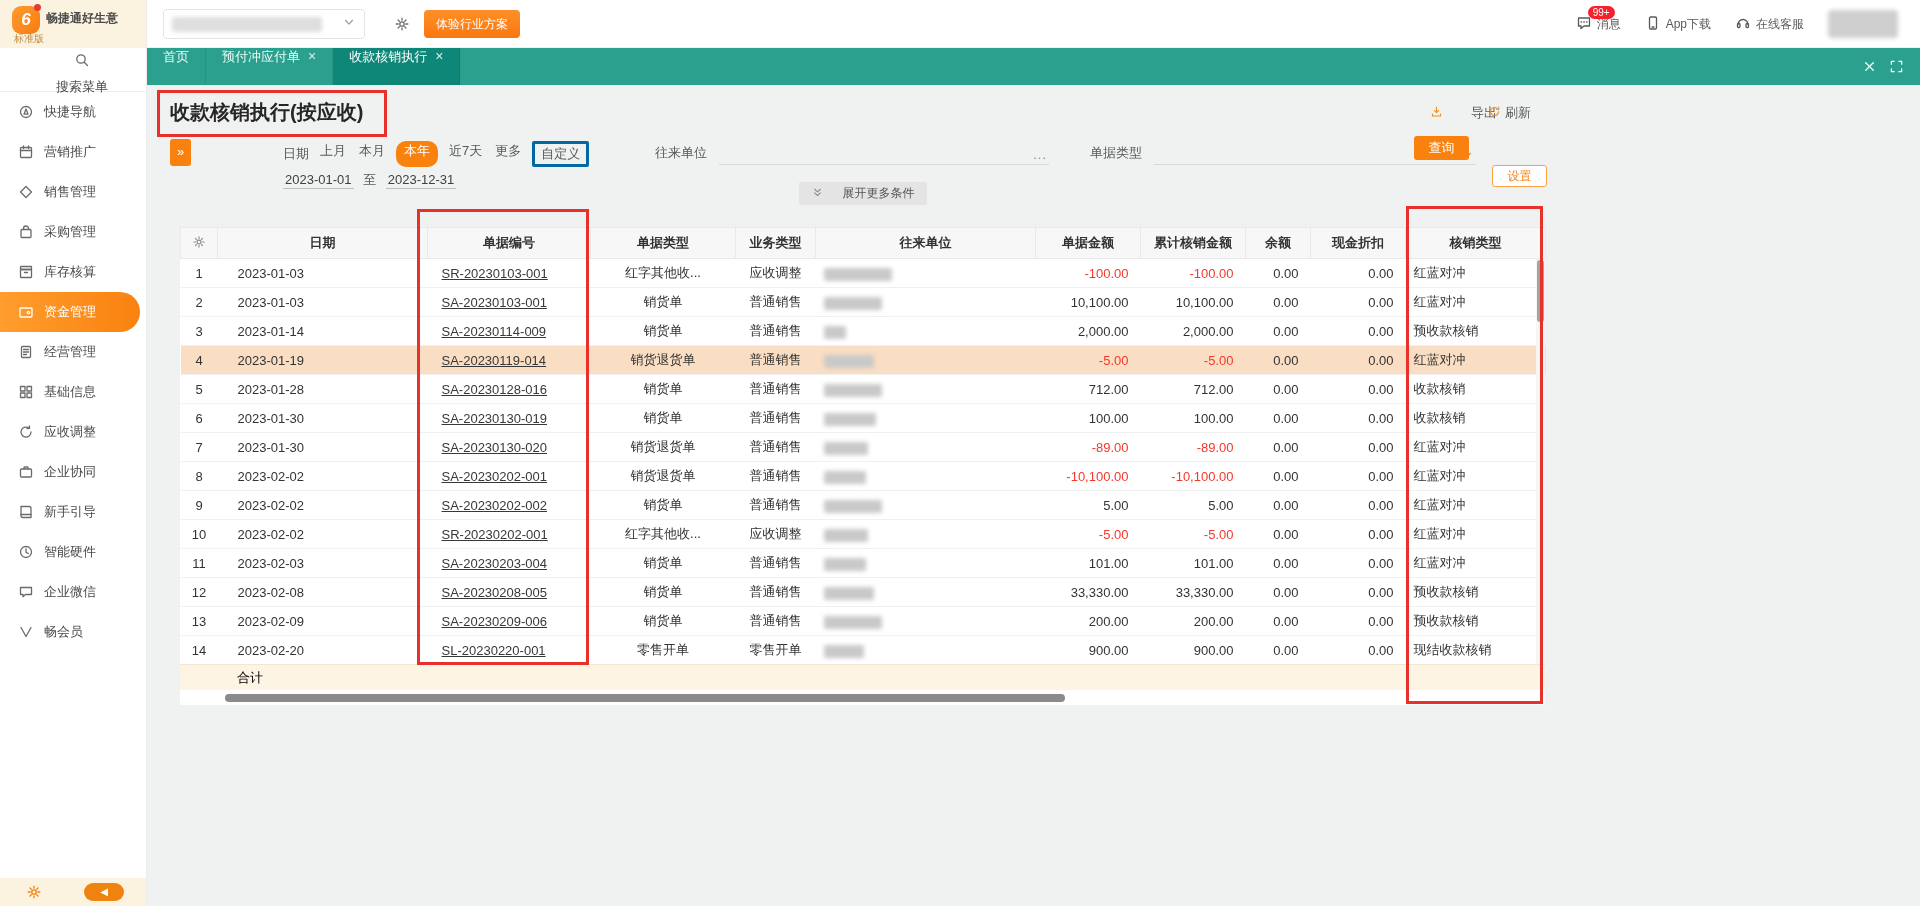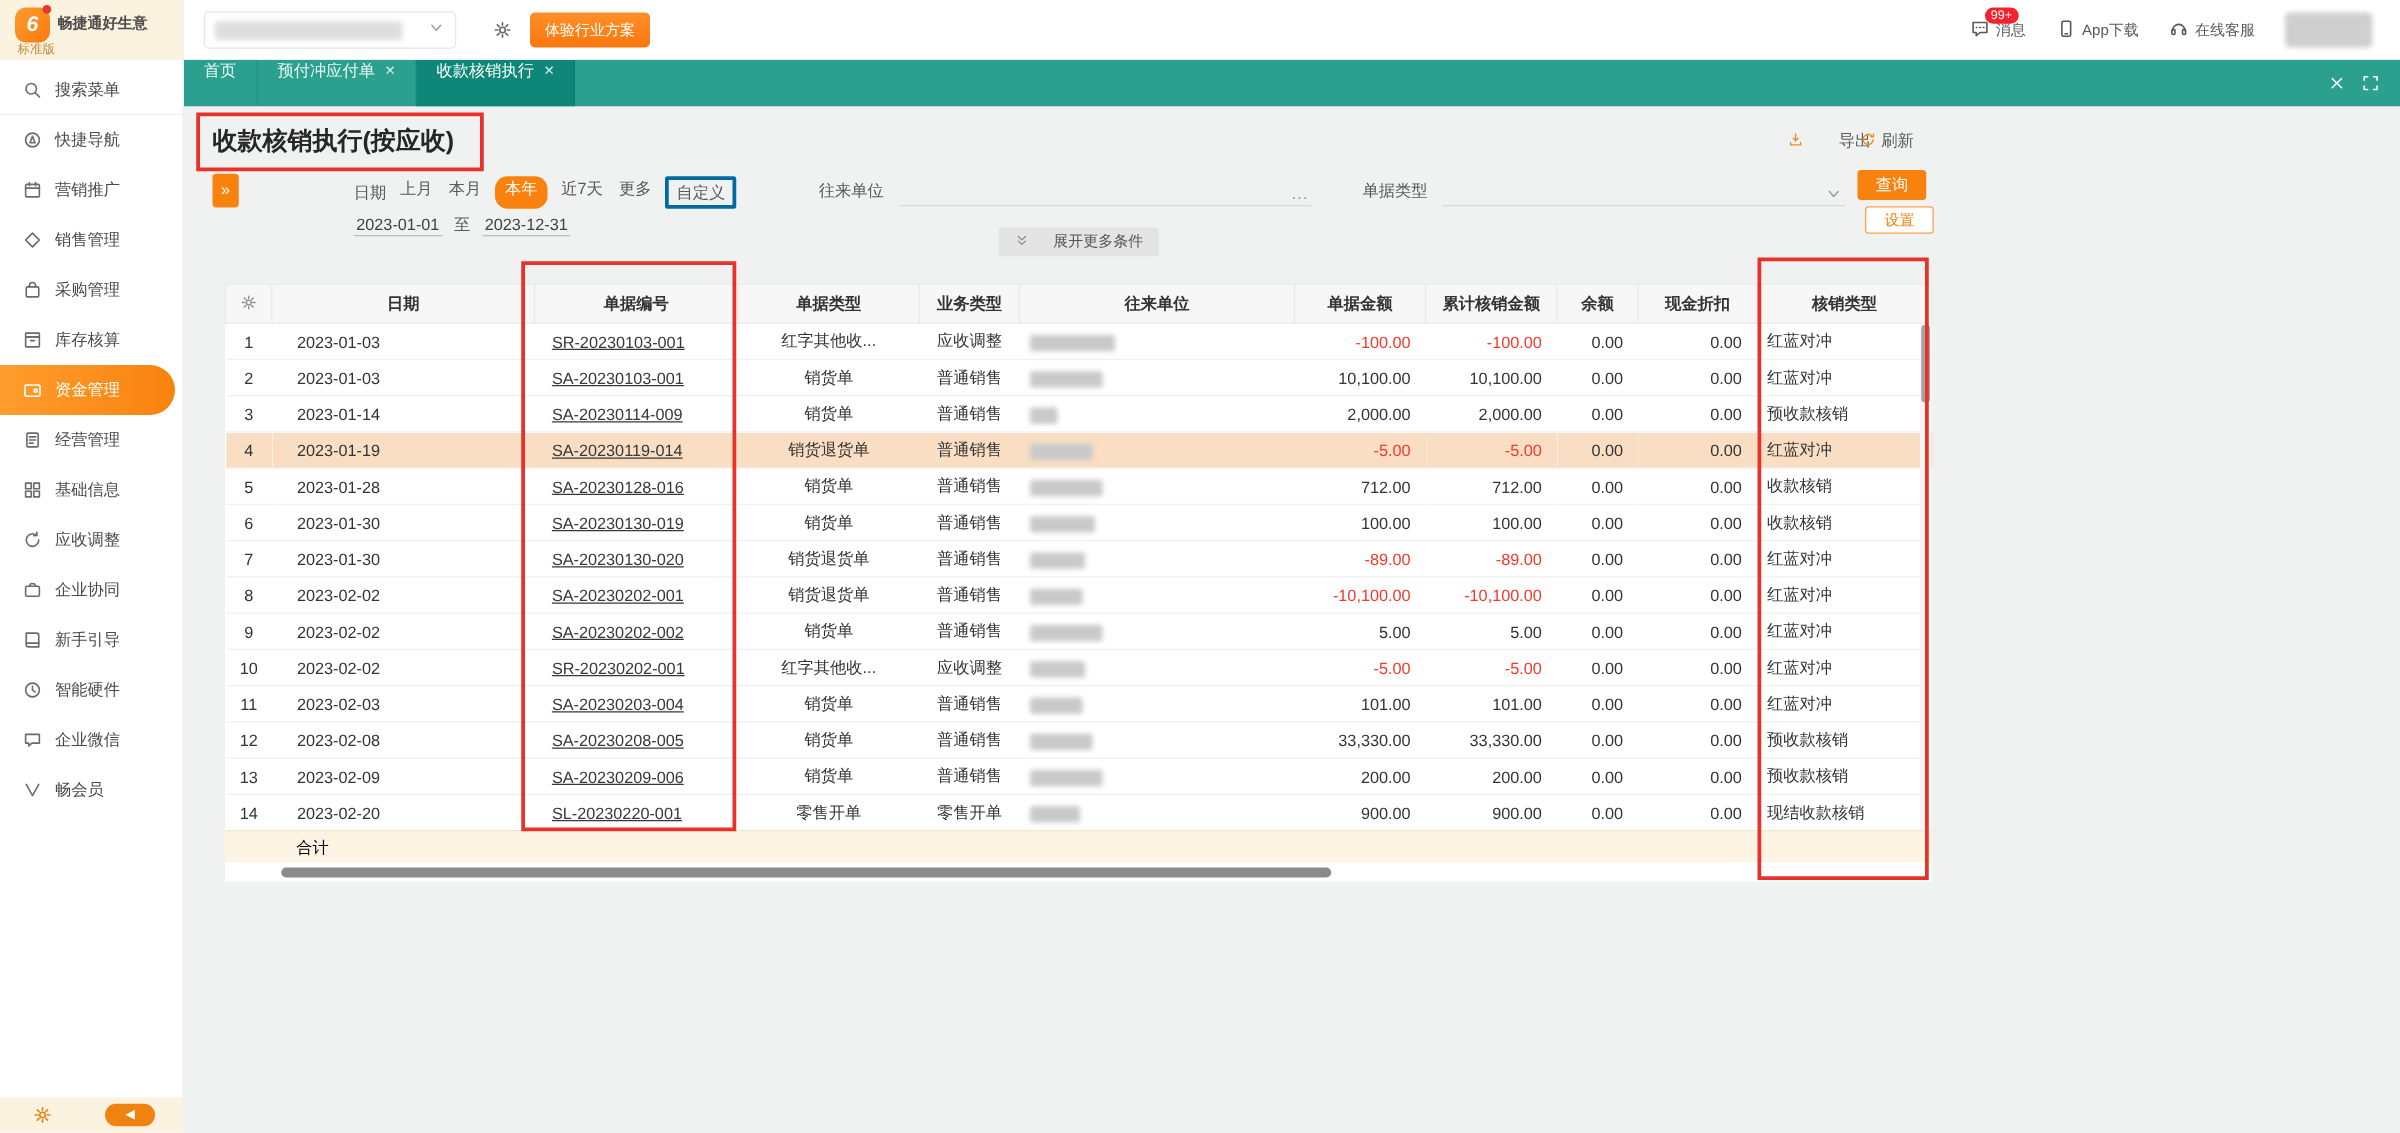--- a/index.html
+++ b/index.html
@@ -7,21 +7,21 @@
 
   
   #sidebar { position:absolute; left:0; top:0; width:147px; height:906px; background:#fff; border-right:1px solid #ececec; z-index:30; }
   .logo-area { height:48px; background:#fbf2e0; padding:5px 8px 2px 10px; position:relative; }
   .logo-mark { position:absolute; left:12px; top:6px; width:28px; height:28px; border-radius:9px; background:linear-gradient(135deg,#ff9b2d,#f77b12); color:#fff; font-weight:bold; font-size:17px; text-align:center; line-height:28px; font-style:italic; }
   .logo-dot { position:absolute; left:34px; top:4px; width:7px; height:7px; border-radius:50%; background:#e43b30; }
   .brand-name { position:absolute; left:46px; top:10px; font-size:12px; font-weight:bold; color:#4a4a4a; white-space:nowrap; }
   .brand-edition { position:absolute; left:14px; top:32px; font-size:10px; color:#bf8c3f; }
   #sidebar-menu { position:absolute; top:52px; left:0; right:0; }
   .sb-item { height:40px; display:flex; align-items:center; gap:10px; padding-left:18px; font-size:13px; color:#4a4a4a; cursor:pointer; }
-  .sb-item:first-child { border-bottom:1px solid #efefef; }
+  .sb-item:first-child { border-bottom:1px solid #efefef;flex-direction:column; }
   .sb-item .sb-ico { width:16px; height:16px; display:inline-flex; }
   .sb-item.active { background:linear-gradient(90deg,#ff9d2e,#f9820f); color:#fff; border-radius:0 20px 20px 0; margin-right:6px; }
   .sb-footer { position:absolute; bottom:0; left:0; right:0; height:28px; background:#fbf2e0; display:flex; align-items:center; }
   .sb-footer .gear { margin-left:26px; display:inline-flex; cursor:pointer; }
   .sb-collapse { margin-left:42px; width:40px; height:18px; border-radius:9px; background:#f0830f; color:#fff; font-size:10px; text-align:center; line-height:18px; cursor:pointer; }
 
   
   #topbar { position:absolute; left:147px; top:0; width:1773px; height:48px; background:#fff; border-bottom:1px solid #f0f0f0; z-index:20; }
   .top-select { position:absolute; left:16px; top:9px; width:202px; height:30px; border:1px solid #e4e4e4; border-radius:4px; background:#fff; display:flex; align-items:center; justify-content:space-between; padding:0 8px; cursor:pointer; }
   .top-select .redacted { width:150px; height:15px; background:#dedede; border-radius:3px; filter:blur(2px); }
@@ -58,21 +58,21 @@
 
   .fld-group { position:absolute; top:58px; display:flex; align-items:flex-end; }
   #partner-group { left:508px; } #doctype-group { left:943px; }
   .fld-label { font-size:13px; color:#595959; margin-right:12px; padding-bottom:3px; }
   .fld-line { height:22px; border-bottom:1px solid #d9d9d9; position:relative; cursor:text; }
   #partner-group .fld-line { width:330px; }
   #doctype-group .fld-line { width:322px; cursor:pointer; }
   .fld-more { position:absolute; right:2px; bottom:2px; color:#8c8c8c; font-size:13px; letter-spacing:1px; cursor:pointer; }
   .fld-caret { position:absolute; right:2px; bottom:2px; display:inline-flex; }
 
-  .query-btn { position:absolute; left:1339px; top:51px; width:55px; height:24px; background:#f9820f; color:#fff; border:none; border-radius:3px; font-size:13px; cursor:pointer; font-family:inherit; }
+  .query-btn { position:absolute; left:1267px; top:51px; width:55px; height:24px; background:#f9820f; color:#fff; border:none; border-radius:3px; font-size:13px; cursor:pointer; font-family:inherit; }
   .settings-btn { position:absolute; left:1345px; top:80px; width:55px; height:22px; background:#fff; color:#f9820f; border:1px solid #f9a04a; border-radius:3px; font-size:12px; cursor:pointer; font-family:inherit; }
 
   .expand-wrap { position:absolute; left:33px; top:97px; width:1365px; text-align:center; }
   .expand-more { display:inline-flex; align-items:center; gap:19px; background:#e4e4e4; color:#555; font-size:12px; padding:3px 12px; border-radius:2px; cursor:pointer; }
 
   
   .card { position:absolute; left:33px; top:142px; width:1365px; height:478px; background:#fff; }
   table.grid { border-collapse:collapse; table-layout:fixed; width:1365px; }
   .grid th { height:31px; background:#f7f7f7; font-size:13px; font-weight:bold; color:#333; border:1px solid #e9e9e9; cursor:pointer; }
   .grid td { height:29px; font-size:13px; color:#333; border-bottom:1px solid #f0f0f0; overflow:hidden; white-space:nowrap; }

